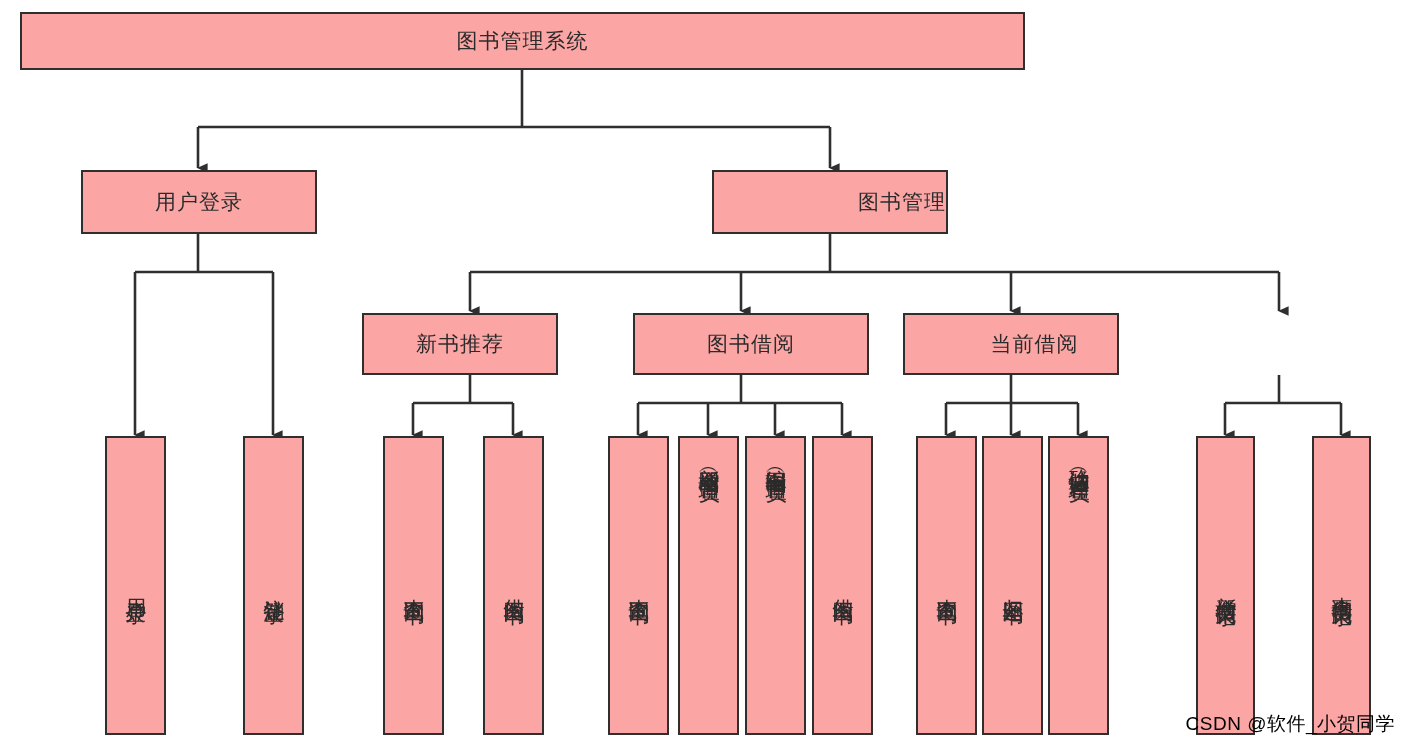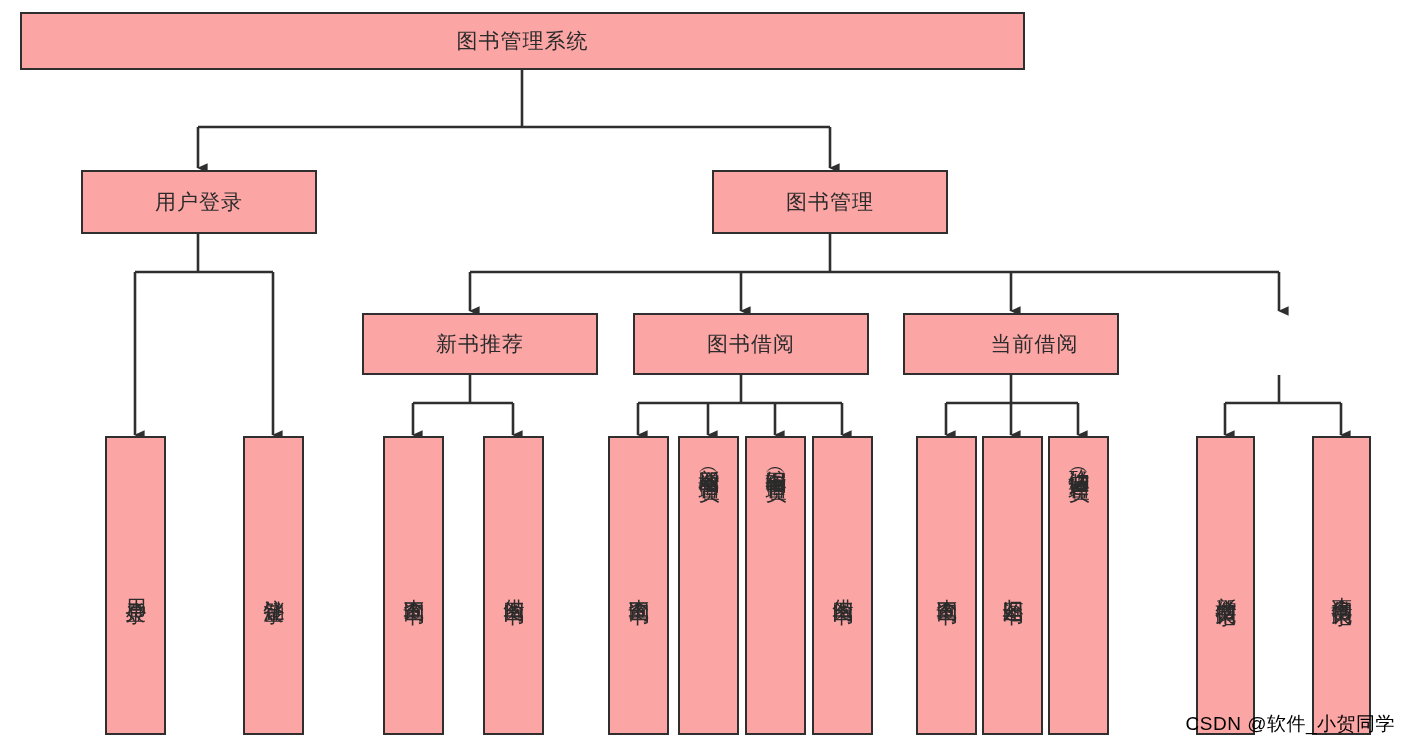--- a/index.html
+++ b/index.html
@@ -108,25 +108,25 @@
     </g>
   </svg>
 
   <div class="node" style="left:20px;top:12px;width:1005px;height:58px;">
     <span class="lbl">图书管理系统</span>
   </div>
 
   <div class="node" style="left:81px;top:170px;width:236px;height:64px;">
     <span class="lbl">用户登录</span>
   </div>
-  <div class="node" style="left:712px;top:170px;width:236px;height:64px;">
+  <div class="node" style="left:712px;top:170px;width:236px;height:64px;justify-content:flex-end;">
     <span class="lbl">图书管理</span>
   </div>
 
-  <div class="node" style="left:362px;top:313px;width:236px;height:62px;">
+  <div class="node" style="left:362px;top:313px;width:196px;height:62px;">
     <span class="lbl">新书推荐</span>
   </div>
   <div class="node" style="left:633px;top:313px;width:236px;height:62px;">
     <span class="lbl">图书借阅</span>
   </div>
   <div class="node" style="left:903px;top:313px;width:216px;height:62px;padding-left:47px;">
     <span class="lbl">当前借阅</span>
   </div>
 
   <div class="node leaf short" style="left:105px;top:436px;width:61px;height:299px;">

